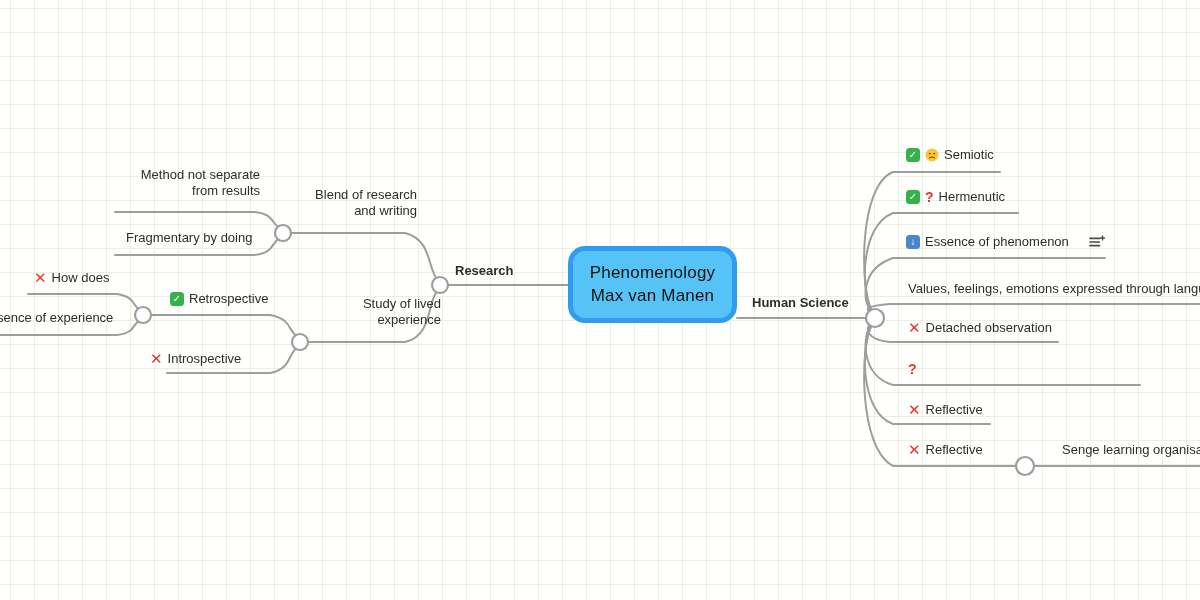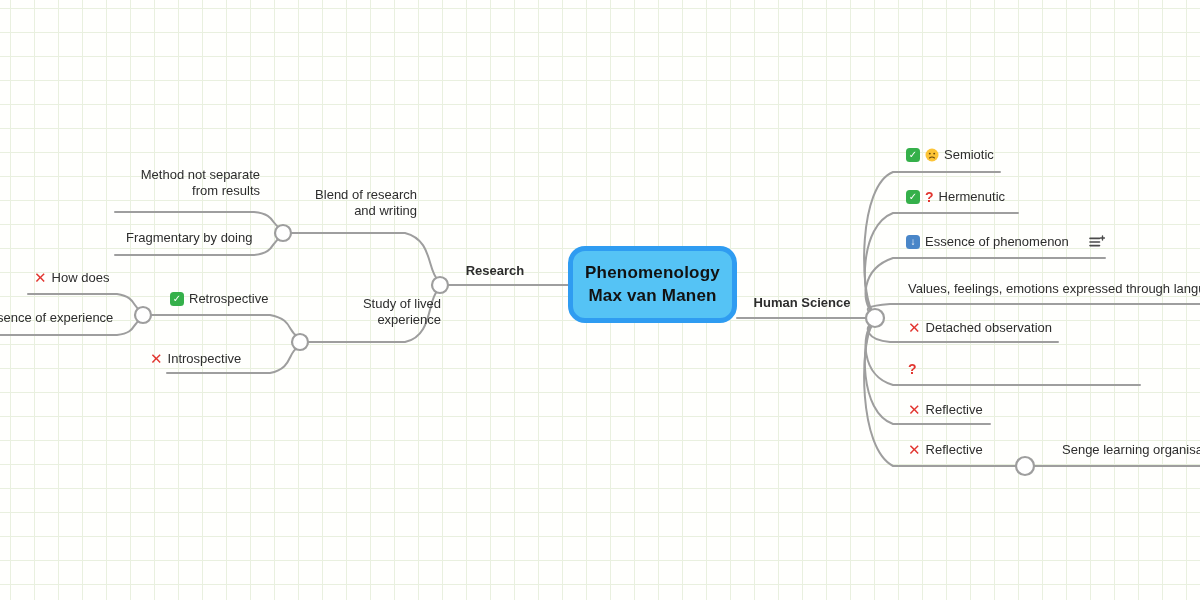--- a/index.html
+++ b/index.html
@@ -12,41 +12,41 @@
     font-family:"Liberation Sans","DejaVu Sans",sans-serif;
     color:#2d2d2d;
   }
   #wires{position:absolute;left:0;top:0;}
   .label{
     position:absolute;display:flex;align-items:center;gap:5px;
     height:19px;font-size:13px;line-height:1.18;white-space:pre;
   }
   .multi{white-space:pre-line;text-align:right;display:block;height:auto;}
   .bold{font-weight:bold;}
-  .center-text{text-align:center;display:block;}
+  .center-text{text-align:left;display:block;}
   .chk{
     display:inline-flex;align-items:center;justify-content:center;
     width:14px;height:14px;border-radius:3.5px;background:#35B04A;
     color:#fff;font-size:10px;font-weight:bold;flex:0 0 auto;
   }
   .dwn{
     display:inline-flex;align-items:center;justify-content:center;
     width:14px;height:14px;border-radius:3.5px;background:#4A86C8;
     color:#fff;font-size:10px;font-weight:bold;flex:0 0 auto;
   }
   .crs{color:#E23630;font-weight:bold;font-size:15px;flex:0 0 auto;line-height:1;}
   .qst{color:#E23630;font-weight:bold;font-size:14px;flex:0 0 auto;line-height:1;}
   .face,.note{flex:0 0 auto;}
   .root-node{
     position:absolute;left:568px;top:246px;width:169px;height:77px;
     box-sizing:border-box;background:#55C3F5;border:5px solid #2F9CF1;
     border-radius:17px;display:flex;align-items:center;justify-content:center;
   }
   .root-node .txt{
-    font-weight:bold;font-size:17px;color:#121212;white-space:pre-line;
+    font-weight:normal;font-size:17px;color:#121212;white-space:pre-line;
     text-align:center;line-height:1.35;letter-spacing:.2px;
   }
 </style>
 </head>
 <body>
 
 <div id="stage">
 
   <svg id="wires" width="1200" height="600" viewBox="0 0 1200 600">
     <g fill="none" stroke="#9E9E9E" stroke-width="2" stroke-linecap="round">

